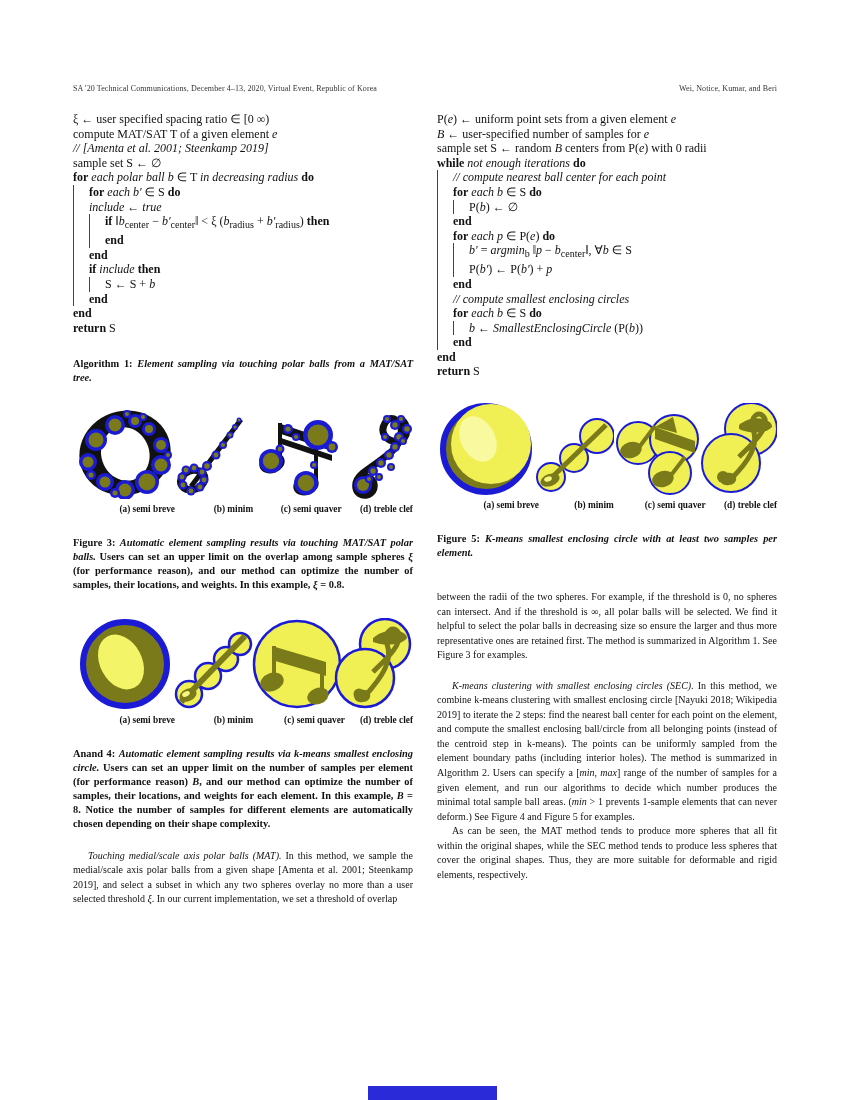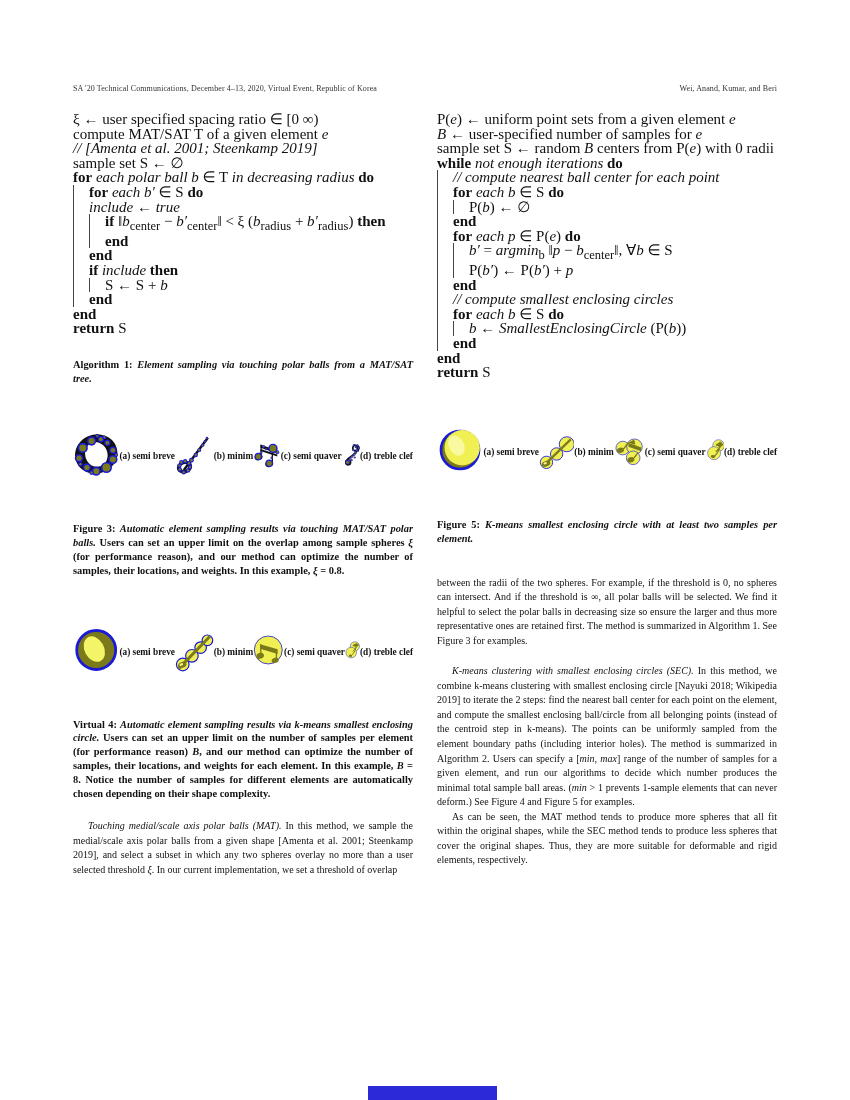--- a/index.html
+++ b/index.html
@@ -7,47 +7,47 @@
         font-family:"Liberation Serif", serif;color:#111;overflow:hidden;}
   
   .hdr{position:absolute;top:84px;font-size:8px;color:#333;letter-spacing:.1px;}
   #hdr-left{left:73px;}
   #hdr-right{right:73px;}
   
   .col{position:absolute;width:340px;top:112px;}
   #col-left{left:73px;}
   #col-right{left:437px;}
   
-  .pcode{font-size:15px;line-height:14.6px;}
+  .pcode{font-size:12px;line-height:14.6px;}
   .pl{display:flex;align-items:stretch;}
   .pbar{width:15px;flex:none;border-left:1px solid #444;}
   .pt{white-space:nowrap;}
   .pt b{font-weight:bold;}
   
   .algcap,.figcap{font-weight:bold;font-size:10.4px;line-height:1.34;text-align:justify;margin-top:22px;}
   .ital{font-style:italic;}
   
   .figrow{display:flex;align-items:flex-end;margin-top:22px;}
-  .figcell{display:flex;flex-direction:row;align-items:center;}
+  .figcell{display:flex;flex-direction:column;align-items:flex-end;}
   .figcell svg{display:block;}
   .subcap{font-weight:bold;font-size:9.3px;margin-top:5px;text-align:center;white-space:nowrap;}
   
   .para{font-size:10px;line-height:14.55px;text-align:justify;margin:0;}
   .indent{text-indent:15px;}
   .mt{margin-top:16px;font-family:Liberation Serif, serif;}
   
   #bottom-bar{position:absolute;left:368px;top:1086px;width:129px;height:14px;background:#2a2ad8;}
 </style>
 </head>
 <body>
 
 <div id="page">
 
   <div id="hdr-left" class="hdr">SA '20 Technical Communications, December 4–13, 2020, Virtual Event, Republic of Korea</div>
-  <div id="hdr-right" class="hdr">Wei, Anand, Kumar, and Beri</div>
+  <div id="hdr-right" class="hdr">Wei, Notice, Kumar, and Beri</div>
 
   <div id="col-left" class="col">
 
     <div class="pcode">
         <div class="pl">
           <span class="pt">ξ ← user specified spacing ratio ∈ [0 ∞)</span>
         </div>
         <div class="pl">
           <span class="pt">compute MAT/SAT T of a given element <i>e</i></span>
         </div>
@@ -315,21 +315,21 @@
           <path d="M42,20 C56,8 76,12 76,20 C70,28 52,28 42,24 Z" fill="#7a7a1a"></path>
           <path d="M32,84 C22,86 20,74 30,72 C42,70 42,84 32,84 Z" fill="#7a7a1a"></path>
           <path d="M34,78 C52,58 62,42 56,26 C52,12 64,6 68,16 C70,28 56,40 42,54" fill="none" stroke="#7a7a1a" stroke-width="5"></path>
           <circle cx="28" cy="76" r="5.5" fill="#7a7a1a"></circle>
         </svg>
         <div class="subcap">(d) treble clef</div>
       </div>
     </div>
 
     <div class="figcap">
-      <span>Virtual 4:</span>
+      <span>Anand 4:</span>
       <span class="ital">Automatic element sampling results via k-means smallest enclosing circle.</span>
       <span>Users can set an upper limit on the number of samples per element (for performance reason) <i>B</i>, and our method can optimize the number of samples, their locations, and weights for each element. In this example, <i>B</i> = 8. Notice the number of samples for different elements are automatically chosen depending on their shape complexity.</span>
     </div>
 
     <p class="para indent" style="margin-top:18px"><span class="ital">Touching medial/scale axis polar balls (MAT).</span><span> In this method, we sample the medial/scale axis polar balls from a given shape [Amenta et al. 2001; Steenkamp 2019], and select a subset in which any two spheres overlay no more than a user selected threshold <i>ξ</i>. In our current implementation, we set a threshold of overlap</span></p>
   </div>
 
   <div id="col-right" class="col">
 
     <div class="pcode">

